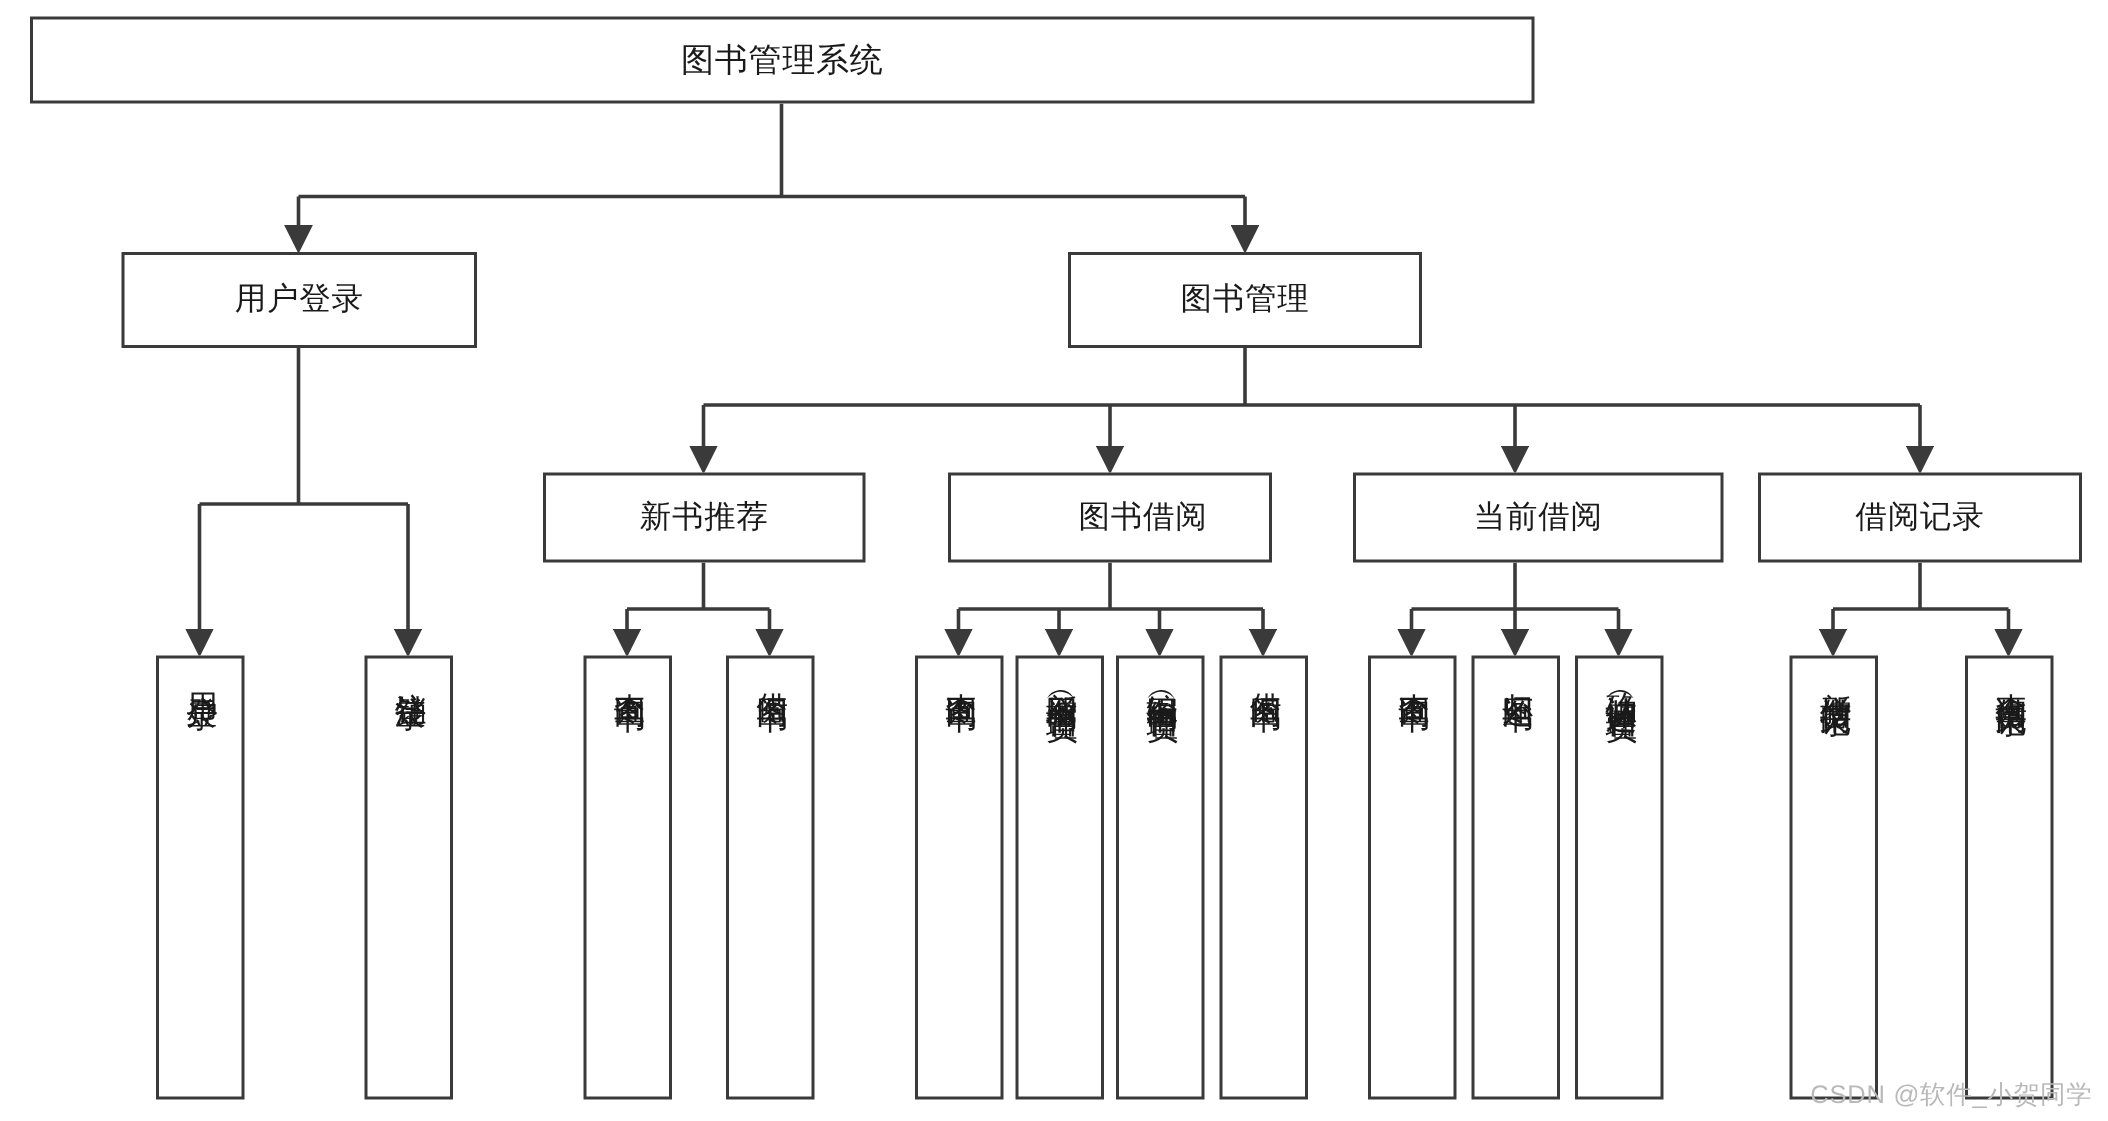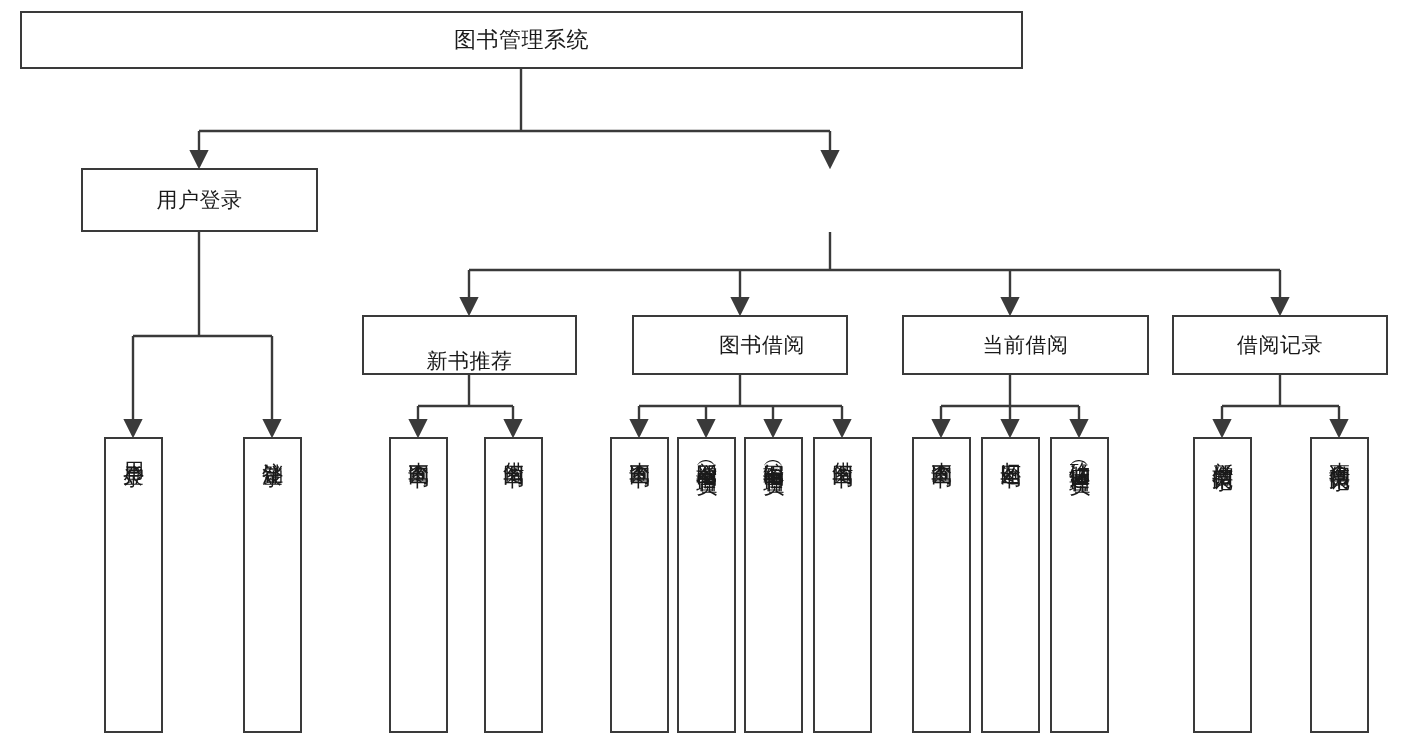--- a/index.html
+++ b/index.html
@@ -133,22 +133,25 @@
     </g>
   </svg>
 
   <div class="node horiz root" style="left:20px; top:11px; width:1003px; height:58px;">
     <span class="node-label">图书管理系统</span>
   </div>
 
   <div class="node horiz" style="left:81px; top:168px; width:237px; height:64px;">
     <span class="node-label">用户登录</span>
   </div>
-
-  <div class="node horiz" style="left:362px; top:315px; width:215px; height:60px;align-items:flex-end;">
+  <div class="node horiz" style="left:712px; top:168px; width:236px; height:64px;">
+    <span class="node-label">图书管理</span>
+  </div>
+
+  <div class="node horiz" style="left:362px; top:315px; width:215px; height:60px;">
     <span class="node-label">新书推荐</span>
   </div>
   <div class="node horiz" style="left:632px; top:315px; width:216px; height:60px;padding-left:44px;">
     <span class="node-label">图书借阅</span>
   </div>
   <div class="node horiz" style="left:902px; top:315px; width:247px; height:60px;">
     <span class="node-label">当前借阅</span>
   </div>
   <div class="node horiz" style="left:1172px; top:315px; width:216px; height:60px;">
     <span class="node-label">借阅记录</span>
@@ -191,14 +194,15 @@
     <span class="node-label">确认归还（管理员）</span>
   </div>
 
   <div class="node vert" style="left:1193px; top:437px; width:59px; height:296px;">
     <span class="node-label">新增借阅记录</span>
   </div>
   <div class="node vert" style="left:1310px; top:437px; width:59px; height:296px;">
     <span class="node-label">查询借阅记录</span>
   </div>
 
+  <div id="watermark">CSDN @软件_小贺同学</div>
 
 </div>
 
 </body></html>

